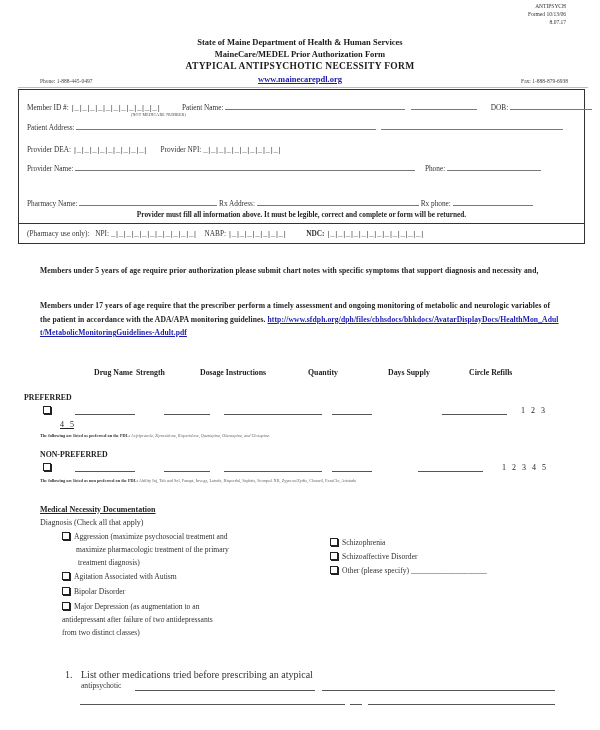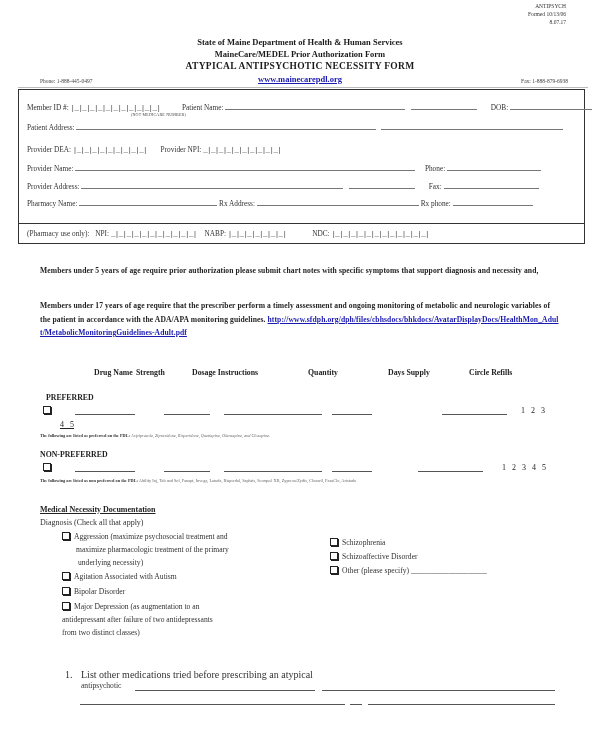--- a/index.html
+++ b/index.html
@@ -85,64 +85,57 @@
     <span class="line" style="width:300px;"></span>
     <span class="line" style="width:182px;margin-left:3px;"></span>
   </div>
   <div class="row" style="top:73px;">
     <span>Provider Name:</span>
     <span class="line" style="width:340px;"></span>
     <span style="display:inline-block;width:6px;"></span>
     <span>Phone:</span>
     <span class="line" style="width:94px;"></span>
   </div>
-  <div class="row" style="top:91px;">
-    <span>Provider Address:</span>
-    <span class="line" style="width:262px;"></span>
-    <span class="line" style="width:66px;margin-left:4px;"></span>
-    <span style="display:inline-block;width:10px;"></span>
-    <span>Fax:</span>
-    <span class="line" style="width:95px;"></span>
-  </div>
   <div class="row" style="top:108px;">
     <span>Pharmacy Name:</span>
     <span class="line" style="width:138px;"></span>
     <span>Rx Address:</span>
     <span class="line" style="width:162px;"></span>
     <span>Rx phone:</span>
     <span class="line" style="width:80px;"></span>
   </div>
+  <div class="boxnote">Provider must fill all information above. It must be legible, correct and complete or form will be returned.</div>
 </div>
 
 <div class="abs box2">
   <div class="row" style="top:5px;">
     <span>(Pharmacy use only):</span>
     <span style="margin-left:4px;">NPI:</span>
     <span class="ticks">_|_|_|_|_|_|_|_|_|_|_|</span>
     <span style="margin-left:6px;">NABP:</span>
     <span class="ticks">|_|_|_|_|_|_|_|</span>
-    <span style="margin-left:24px;">NDC:</span>
+    <span style="margin-left:18px;font-weight:bold;">NDC:</span>
     <span class="ticks">|_|_|_|_|_|_|_|_|_|_|_|_|</span>
   </div>
 </div>
 
 <div class="abs para p1">Members under 5 years of age require prior authorization please submit chart notes with specific symptoms that support diagnosis and necessity and,</div>
 <div class="abs para p2">
   <span>Members under 17 years of age require that the prescriber perform a timely assessment and ongoing monitoring of metabolic and neurologic variables of the patient in accordance with the ADA/APA monitoring guidelines.</span>
   <span class="link" style="word-break:break-all;">http://www.sfdph.org/dph/files/cbhsdocs/bhkdocs/AvatarDisplayDocs/HealthMon_Adult/MetabolicMonitoringGuidelines-Adult.pdf</span>
 </div>
 
 <div class="abs colhdr" style="left:46px;padding-left:48px;">Drug Name</div>
 <div class="abs colhdr" style="left:136px;">Strength</div>
-<div class="abs colhdr" style="left:184px;padding-left:8px;">Dosage Instructions</div>
+<div class="abs colhdr" style="left:192px;padding-left:8px;">Dosage Instructions</div>
 <div class="abs colhdr" style="left:308px;">Quantity</div>
 <div class="abs colhdr" style="left:388px;">Days Supply</div>
 <div class="abs colhdr" style="left:469px;">Circle Refills</div>
 
-<div class="abs sechdr" style="left:46px;top:393px;">PREFERRED</div>
+<div class="abs sechdr" style="left:24px;top:393px;">PREFERRED</div>
 <span class="abs chk" style="left:43px;top:406px;"></span>
 <div class="blank" style="left:75px;top:414px;width:60px;"></div>
 <div class="blank" style="left:164px;top:414px;width:46px;"></div>
 <div class="blank" style="left:224px;top:414px;width:98px;"></div>
 <div class="blank" style="left:332px;top:414px;width:40px;"></div>
 <div class="blank" style="left:442px;top:414px;width:65px;"></div>
 <div class="abs num" style="left:521px;top:406px;white-space:pre;">1   2   3</div>
 <div class="abs num" style="left:60px;top:420px;white-space:pre;text-decoration:underline;">4   5</div>
 <div class="abs small" style="left:40px;top:433px;">
   <b>The following are listed as preferred on the PDL:</b>
@@ -161,21 +154,21 @@
   <b>The following are listed as non preferred on the PDL:</b>
   <span style="color:#666;">Abilify Inj, Tab and Sol, Fanapt, Invega, Latuda, Risperdal, Saphris, Seroquel XR, Zyprexa/Zydis, Clozaril, FazaClo, Aristada</span>
 </div>
 
 <div class="abs medhdr">Medical Necessity Documentation</div>
 <div class="abs diag">Diagnosis (Check all that apply)</div>
 
 <div class="dx" style="left:62px;top:530px;">
   <span class="chk"></span><span>Aggression (maximize psychosocial treatment and</span><br>
   <span style="padding-left:14px;">maximize pharmacologic treatment of the primary</span><br>
-  <span style="padding-left:16px;">underlying necessity)</span>
+  <span style="padding-left:16px;">treatment diagnosis)</span>
 </div>
 <div class="dx" style="left:62px;top:570px;">
   <span class="chk"></span><span>Agitation Associated with Autism</span>
 </div>
 <div class="dx" style="left:62px;top:585px;">
   <span class="chk"></span><span>Bipolar Disorder</span>
 </div>
 <div class="dx" style="left:62px;top:600px;">
   <span class="chk"></span><span>Major Depression (as augmentation to an</span>
 </div>

